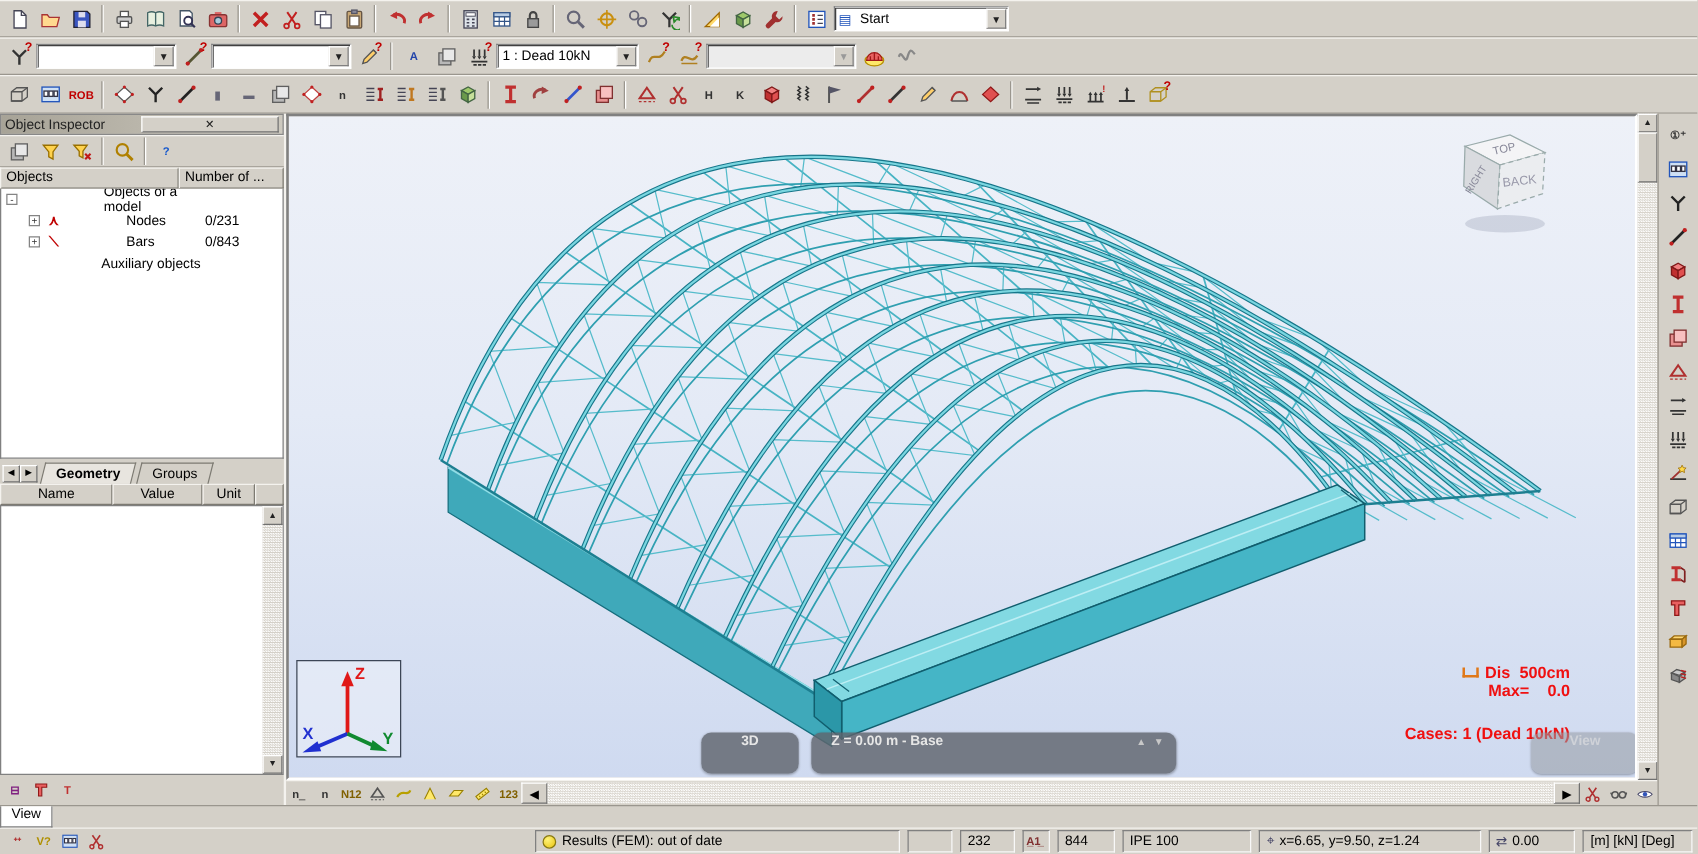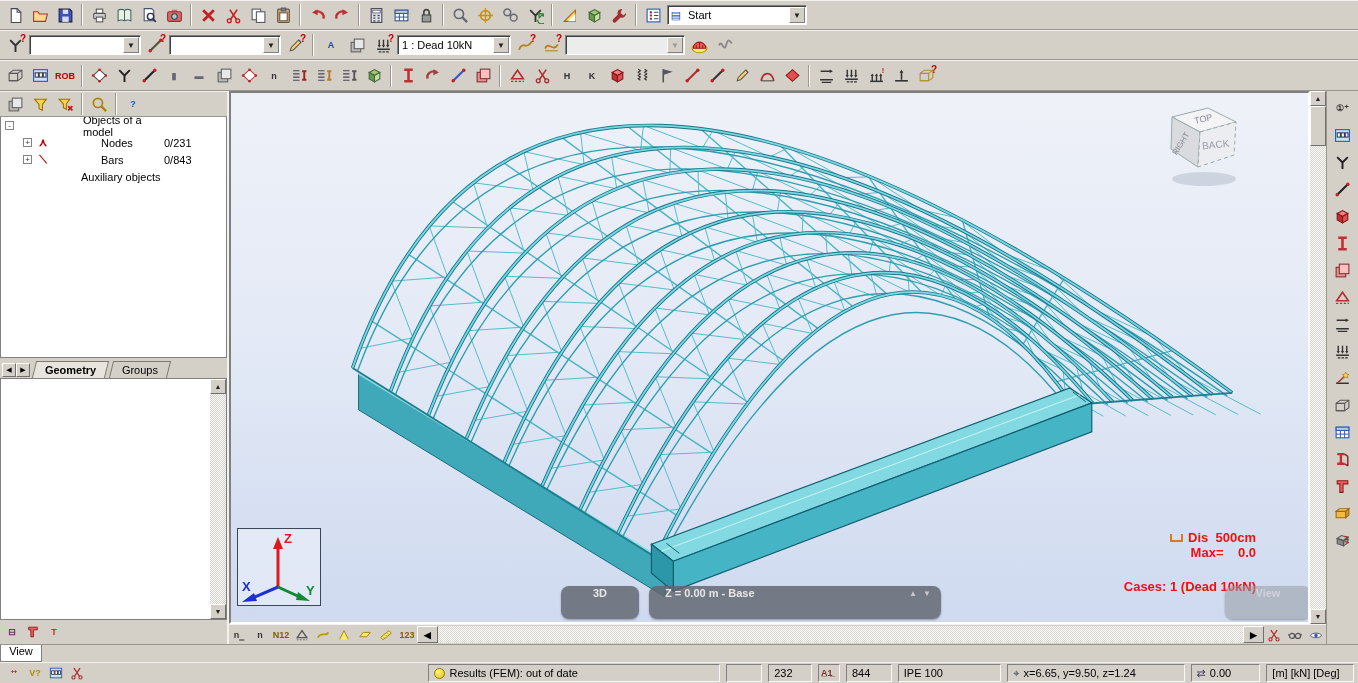--- a/index.html
+++ b/index.html
@@ -732,20 +732,24 @@
           <use href="#s-frame3d"></use>
         </svg>
         <i>?</i>
       </span>
     </span>
 </div>
 
 <div id="main">
 
   <div id="lp">
+    <div id="oi-title">
+      <span>Object Inspector</span>
+      <span class="xbtn">✕</span>
+    </div>
     <div class="tb" id="oi-tools">
       <span style="display: inline-flex; align-items: center; gap: 1px;">
           <span class="tbi" style="color: rgb(42, 122, 58);">
             <svg viewBox="0 0 16 16">
               <use href="#s-layersg"></use>
             </svg>
           </span>
           <span class="tbi" style="color: rgb(176, 128, 0);">
             <svg viewBox="0 0 16 16">
               <use href="#s-funnel"></use>
@@ -758,20 +762,24 @@
           </span>
           <span class="sep"></span>
           <span class="tbi" style="color: rgb(176, 128, 0);">
             <svg viewBox="0 0 16 16">
               <use href="#s-mag"></use>
             </svg>
           </span>
           <span class="sep"></span>
           <span class="tbi txt" style="color: rgb(17, 85, 204);">?</span>
         </span>
+    </div>
+    <div class="gridhead">
+      <div style="width:143px">Objects</div>
+      <div style="flex:1">Number of ...</div>
     </div>
     <div id="tree">
         <div class="trow">
           <span class="exp">-</span>
           <span class="ticn"></span>
           <span class="tlbl">Objects of a model</span>
           <span class="tcnt"></span>
         </div>
         <div class="trow lvl1">
           <span class="exp">+</span>
@@ -790,20 +798,26 @@
           <span class="ticn"></span>
           <span class="tlbl">Auxiliary objects</span>
           <span class="tcnt"></span>
         </div>
       </div>
     <div id="tabsrow">
       <span class="navb">◀</span>
       <span class="navb">▶</span>
       <span class="tab act"><span>Geometry</span></span>
       <span class="tab"><span>Groups</span></span>
+    </div>
+    <div class="gridhead">
+      <div style="width:90px;text-align:center">Name</div>
+      <div style="width:72px;text-align:center">Value</div>
+      <div style="width:42px;text-align:center">Unit</div>
+      <div style="flex:1"></div>
     </div>
     <div id="props">
       <div style="flex:1"></div>
       <div class="scol">
         <span class="sbtn">▲</span>
         <span class="sbtn dn">▼</span>
       </div>
     </div>
     <div id="lp-bot">
       <span class="mini" style="display: inline-flex; align-items: center; gap: 1px;">

